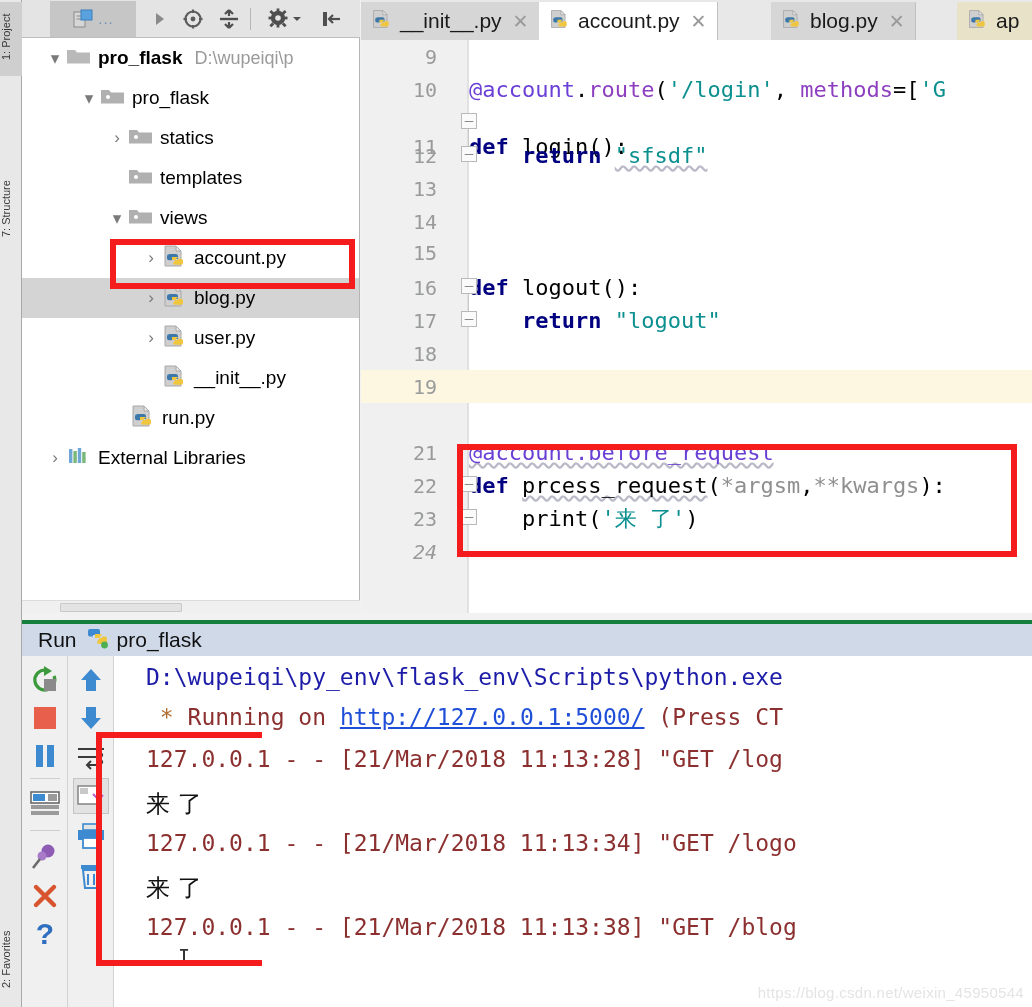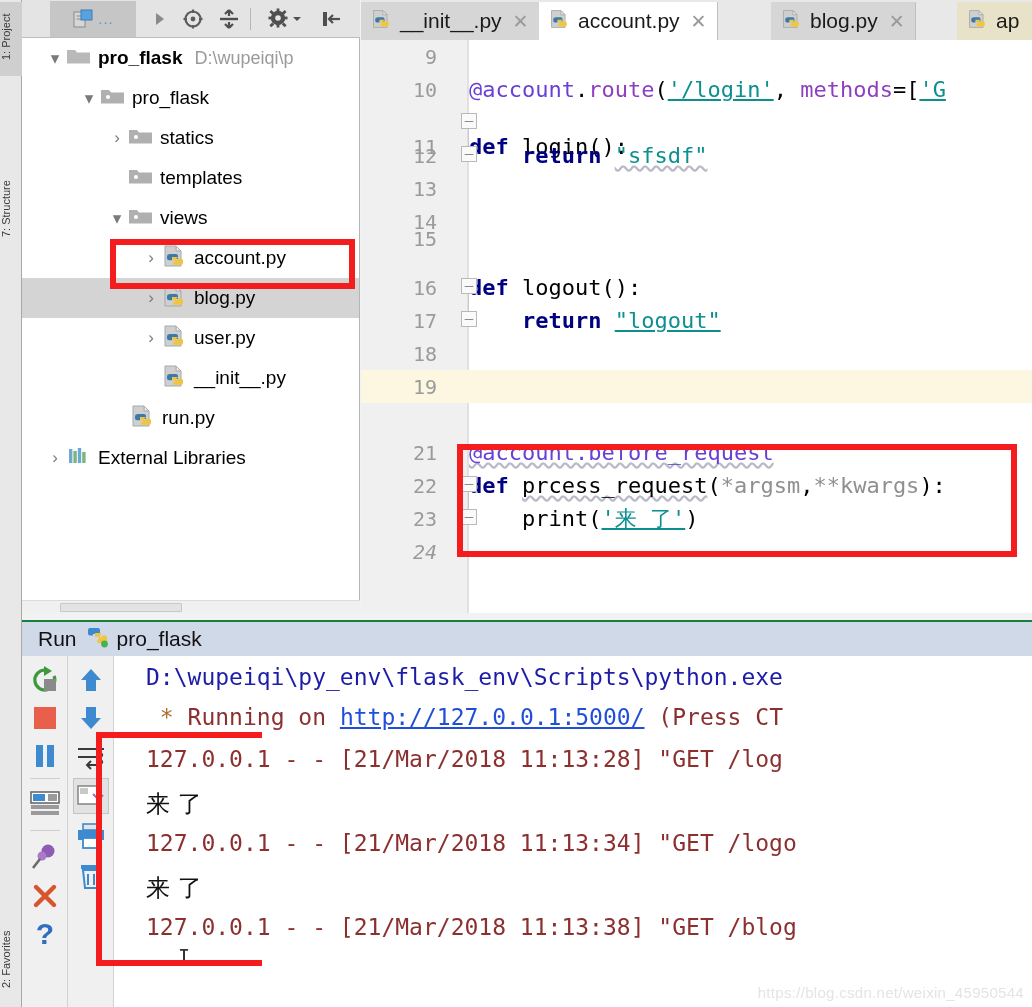--- a/index.html
+++ b/index.html
@@ -68,34 +68,34 @@
             background:#e2e2e2; }
   .cline { position:absolute; left:0; width:671px; height:33px;
            display:flex; align-items:center; }
   .cline.hl { background:#fdf7e2; }
   .lnum { width:90px; text-align:right; padding-right:14px; color:#999a9b;
           font-family:"DejaVu Sans Mono", monospace; font-size:20px; }
   .ctext { padding-left:18px; font-family:"DejaVu Sans Mono", monospace;
            font-size:22px; white-space:pre; color:#080808; }
   .k-dec  { color:#6a3fd6; }
   .k-kw   { color:#000080; font-weight:bold; }
-  .k-str  { color:#0b8f8f;text-decoration:underline; }
+  .k-str  { color:#0b8f8f; }
   .k-fn   { color:#000000; }
   .k-par  { color:#8f8f8f; }
   .k-meth { color:#8e3fc0; }
   .squig { text-decoration:underline wavy #b9b9c7; text-decoration-skip-ink:none; }
 
   .foldmark { position:absolute; left:100px; width:16px; height:16px;
               border:1px solid #b9b9b9; background:#fafafa; color:#777;
               font-size:12px; line-height:14px; text-align:center; }
   .foldbar  { position:absolute; left:107px; width:1px; background:#c9c9c9; }
 
   
   .runhdr { position:absolute; left:22px; top:620px; width:1010px; height:36px;
-            background:#cfd9e8; border-top:2px solid #15803d;
+            background:#cfd9e8; border-top:4px solid #15803d;
             display:flex; align-items:center; gap:8px; padding-left:16px;
             font-size:21px; color:#111; }
   .runbody { position:absolute; left:22px; top:656px; width:1010px; height:351px;
              background:#ffffff; }
   .rtb { position:absolute; top:0; width:46px; height:351px; background:#f0f0f0; }
   .rtb1 { left:0; border-right:1px solid #d2d2d2; }
   .rtb2 { left:46px; border-right:1px solid #d2d2d2; }
   .rbtn { position:absolute; left:5px; width:36px; height:36px;
           display:flex; align-items:center; justify-content:center; }
   .rsep { position:absolute; left:8px; width:30px; height:1px; background:#cfcfcf; }
@@ -417,21 +417,21 @@
     <div class="cline" style="top:132px;">
       <span class="lnum">13</span>
       <span class="ctext"></span>
     </div>
 
     <div class="cline" style="top:165px;">
       <span class="lnum">14</span>
       <span class="ctext"></span>
     </div>
 
-    <div class="cline" style="top:182px;gap:44px;">
+    <div class="cline" style="top:196px;gap:44px;">
       <span class="lnum">15</span>
     </div>
 
     <div class="cline" style="top:231px;">
       <span class="lnum">16</span>
       <span class="ctext"><span class="k-kw">def </span><span class="k-fn">logout():</span></span>
     </div>
 
     <div class="cline" style="top:264px;">
       <span class="lnum">17</span>

